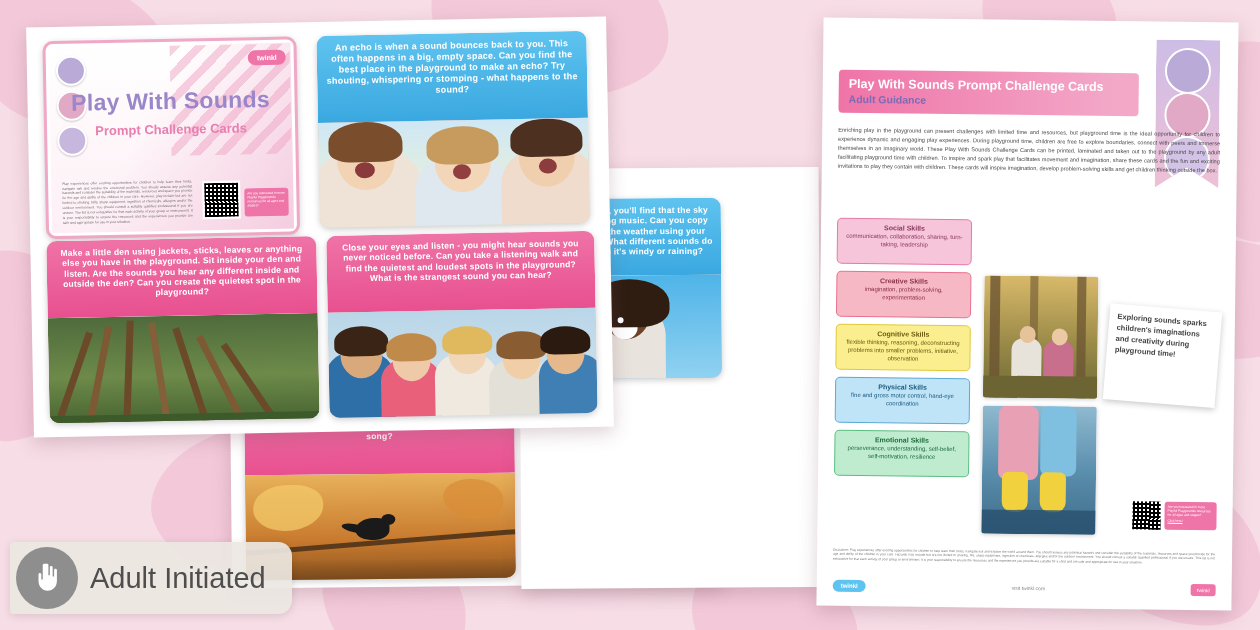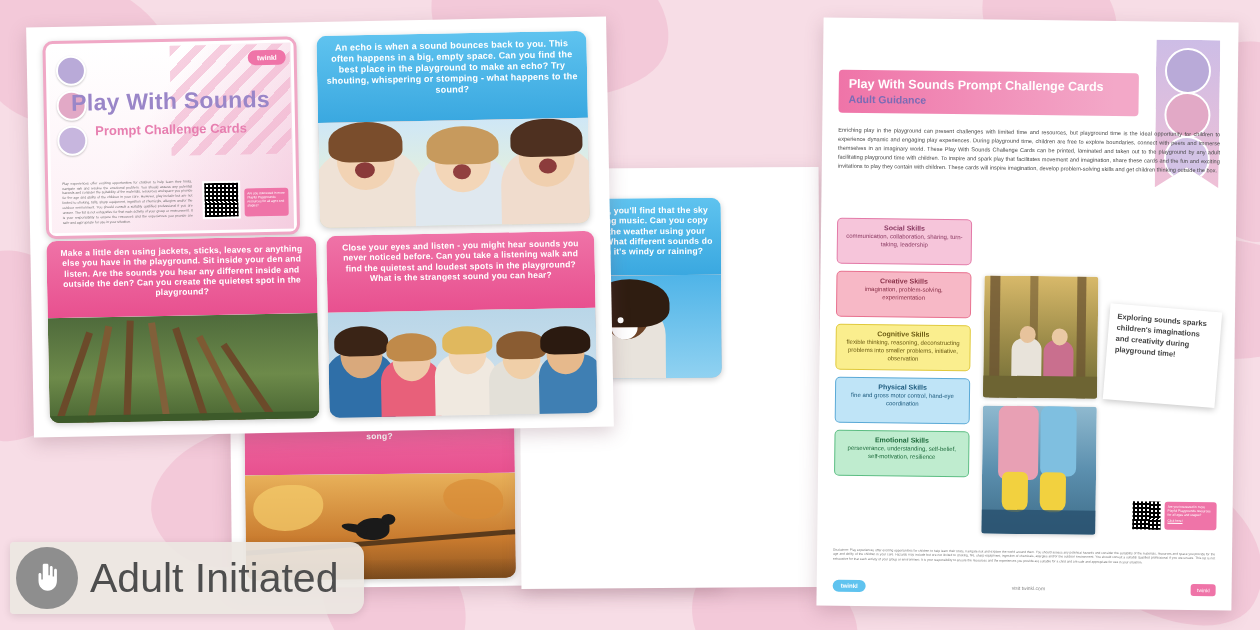--- a/index.html
+++ b/index.html
@@ -302,21 +302,21 @@
     box-shadow: 0 2px 8px rgba(0,0,0,.12);
   }
   #watermark .wm-circle {
     width: 62px; height: 62px;
     margin: 5px 12px 5px 6px;
     border-radius: 50%;
     background: #8e8e8e;
     display: flex; align-items: center; justify-content: center;
   }
   #watermark .wm-label {
-    font-size: 41px;
+    font-size: 29px;
     color: #4e4e4e;
     font-weight: normal;
   }
 </style>
 </head>
 <body>
 
 <div id="bg">
   <div class="blob b1"></div>
   <div class="blob b2"></div>

